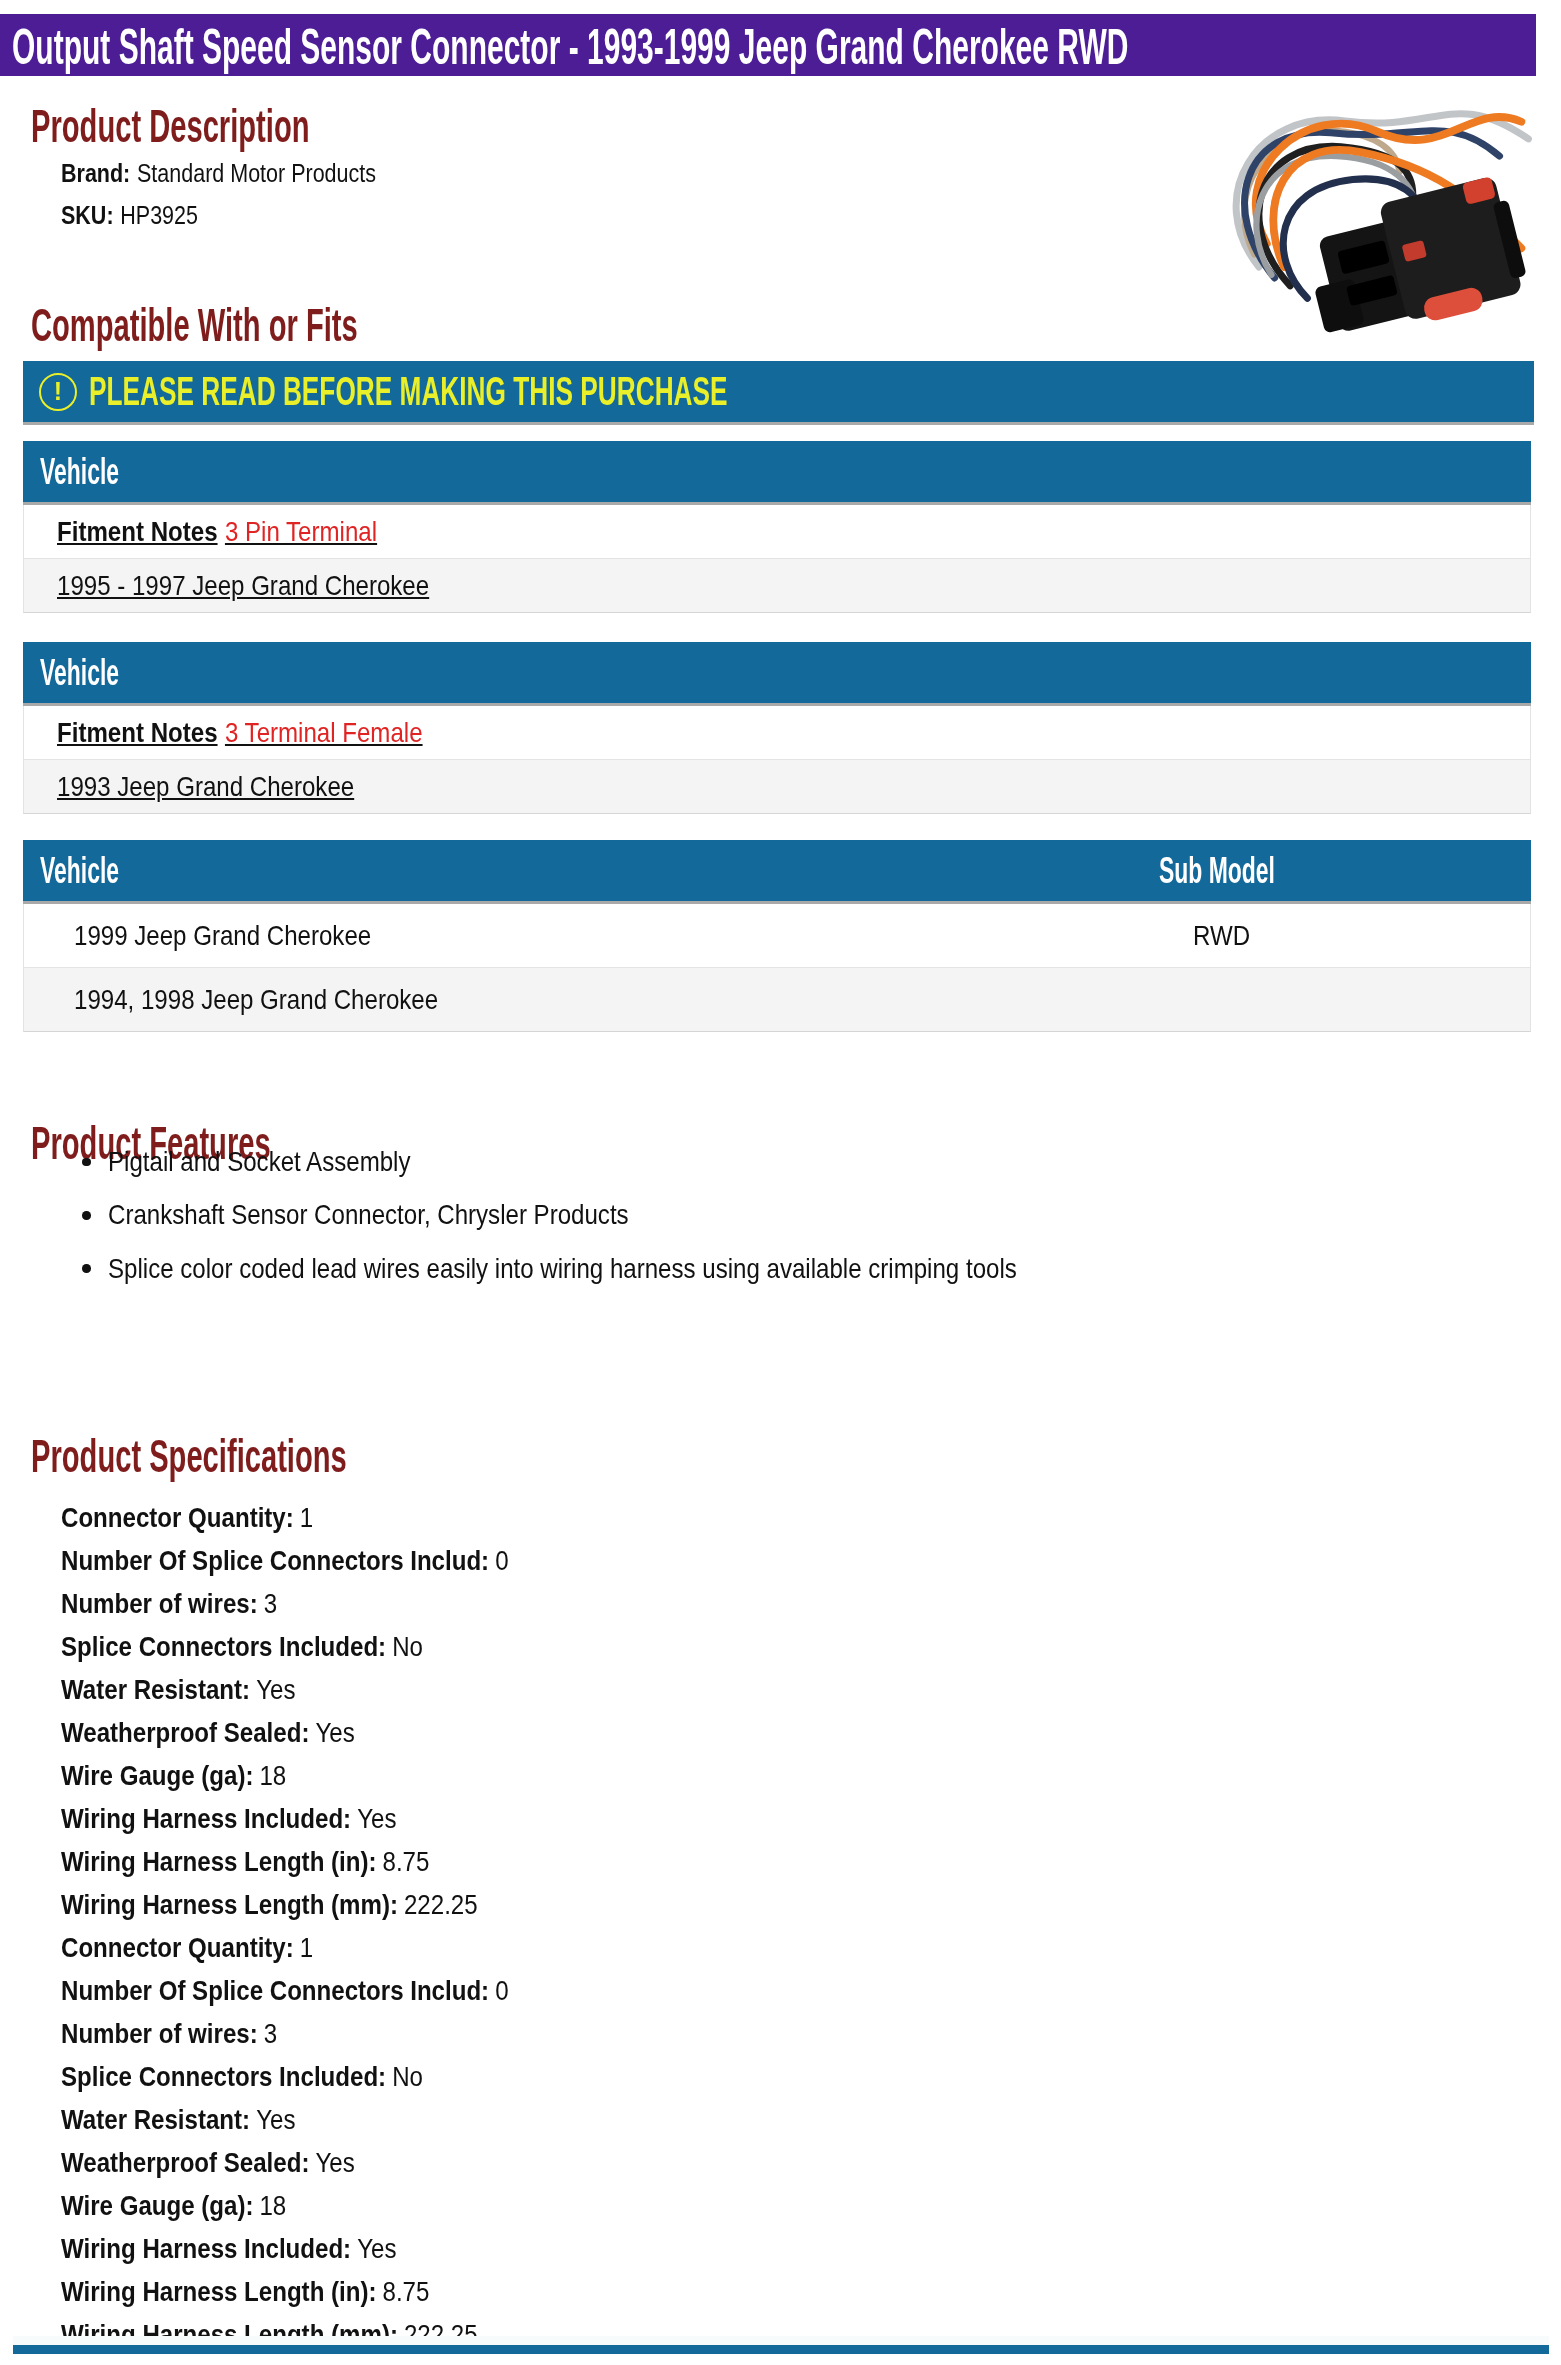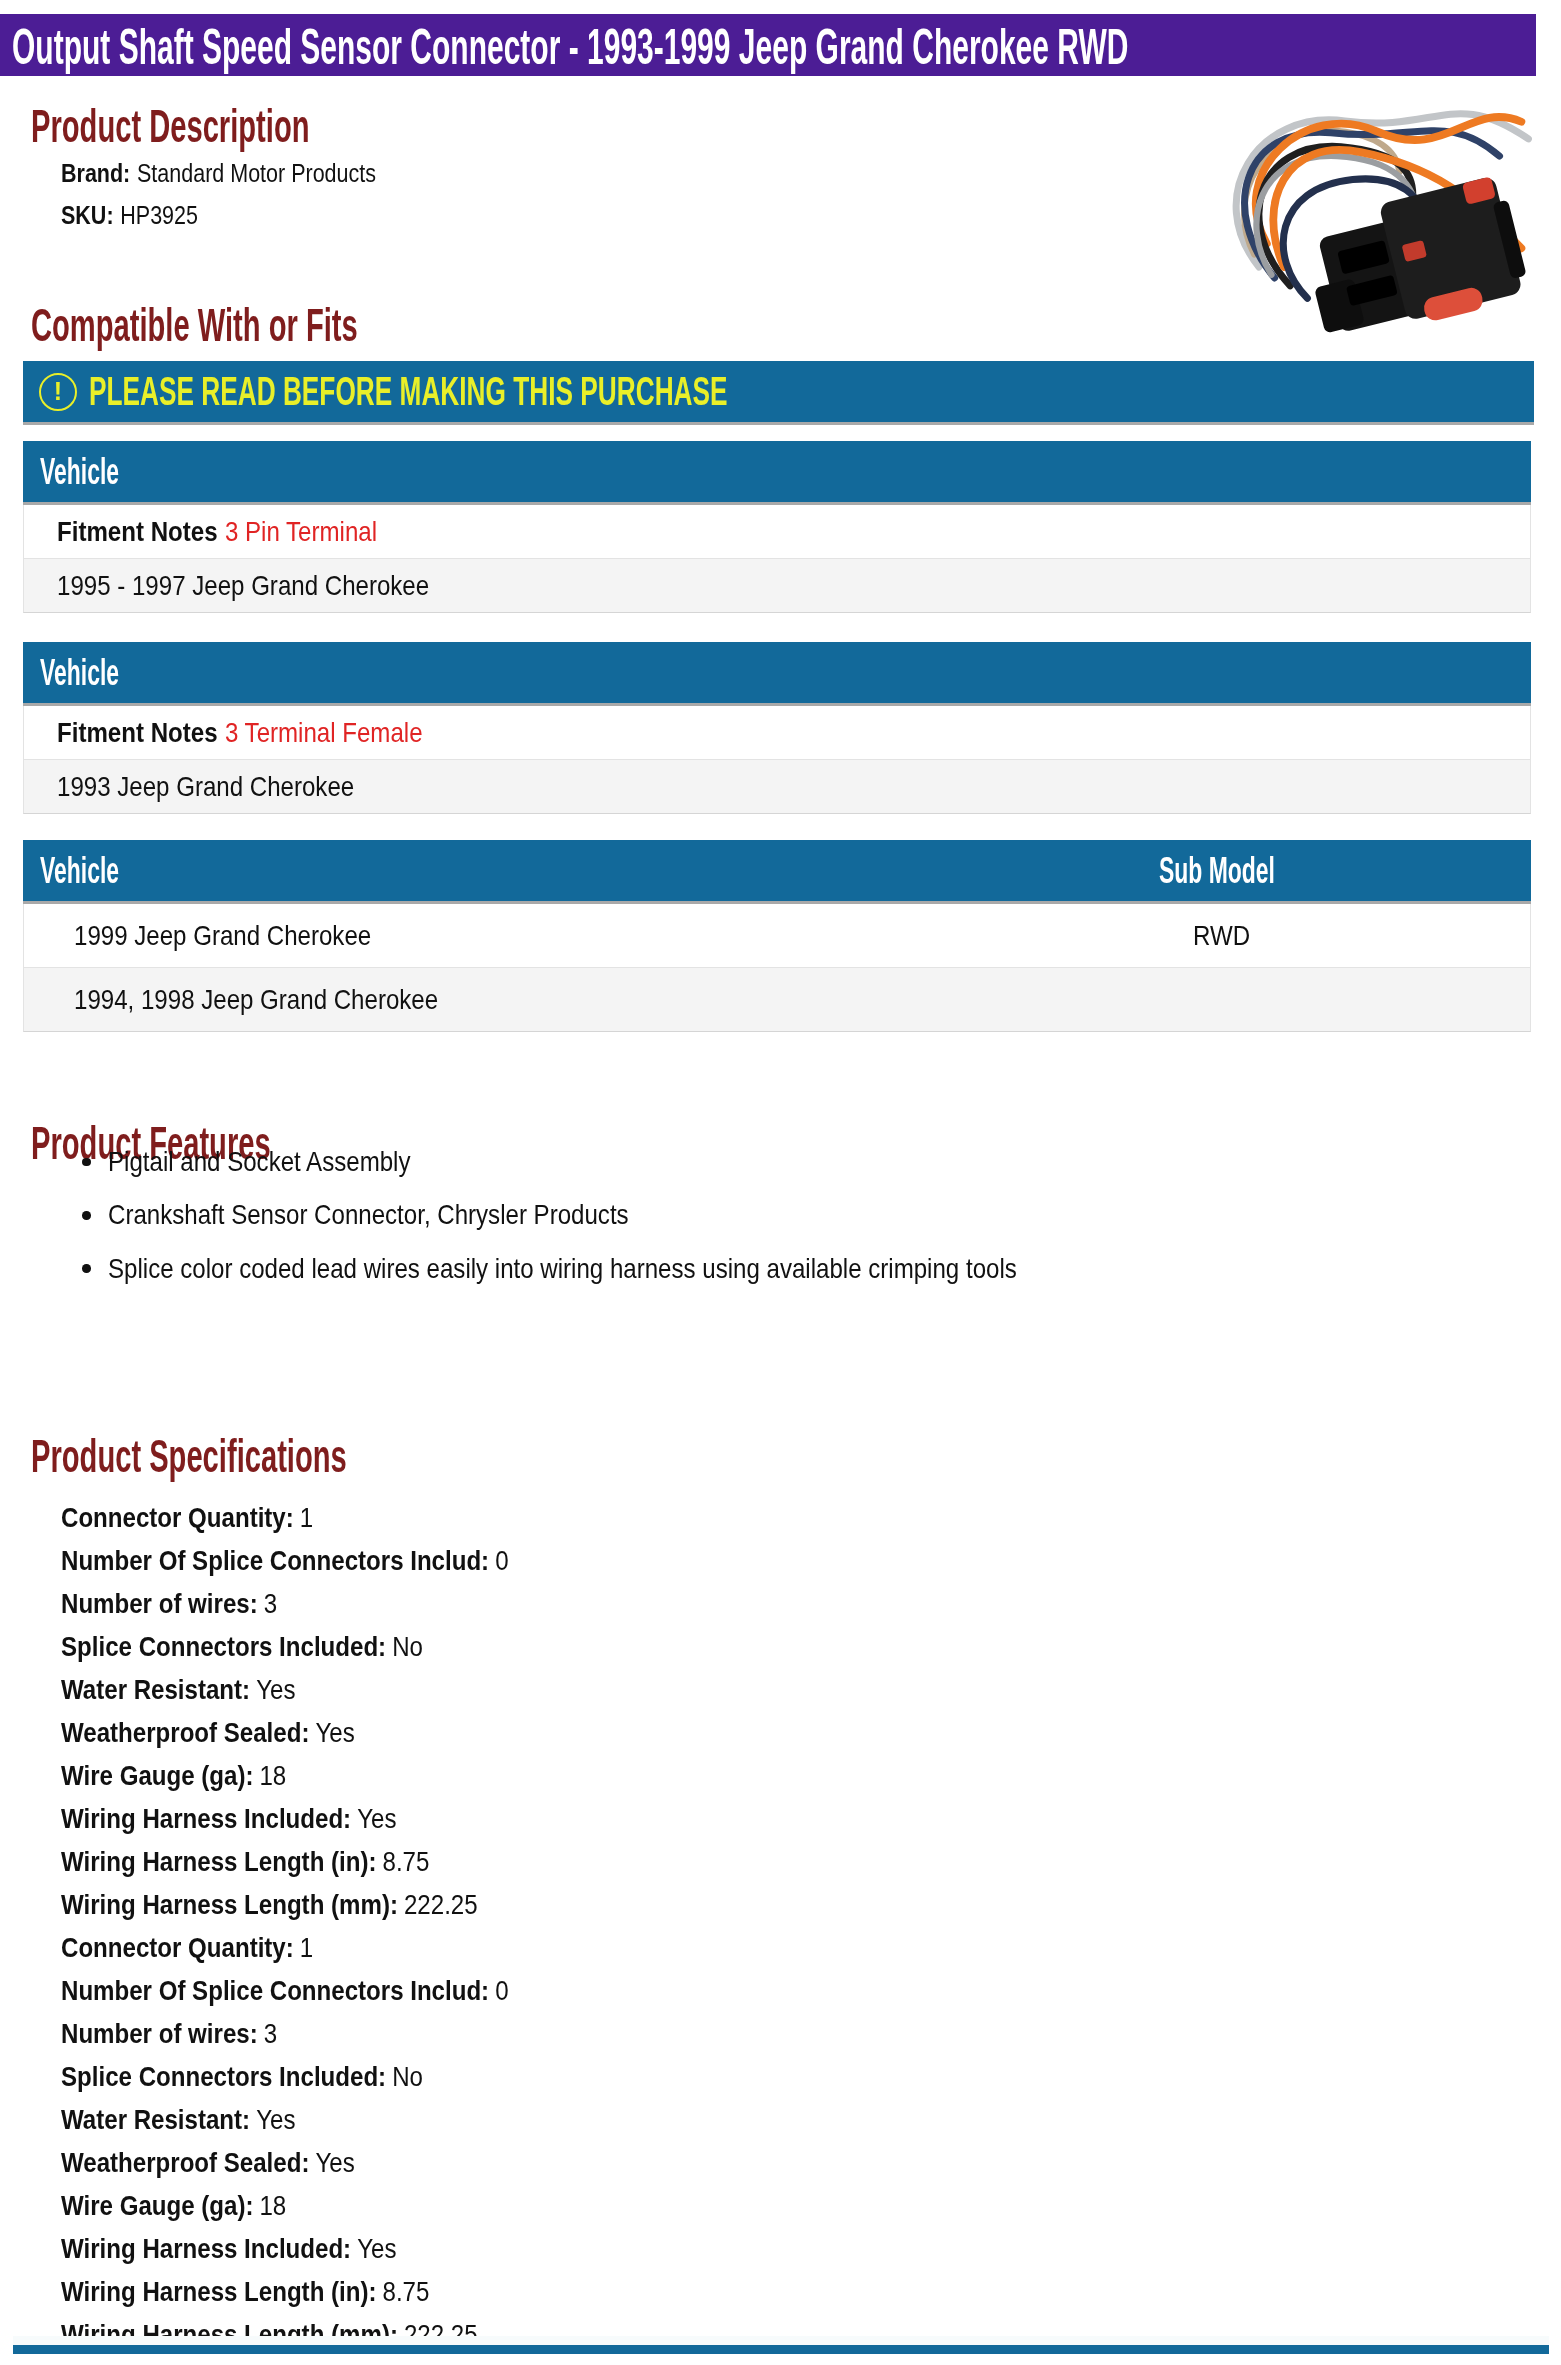--- a/index.html
+++ b/index.html
@@ -24,21 +24,21 @@
 
   
   .warn-bar { position:absolute; left:23.4px; top:361px; width:1511px; height:61px; background:#12699a; border-bottom:3.9px solid #a9a9a9; display:flex; align-items:center; }
   .warn-icon { width:34px; height:34px; margin-left:15.6px; border:2.3px solid #e9ef29; border-radius:50%; display:flex; align-items:center; justify-content:center; color:#e9ef29; font-size:25px; font-weight:bold; flex:0 0 auto; }
   .warn-text { color:#e9ef29; font-size:41px; font-weight:bold; margin-left:12.5px; }
 
   
   .vtable { position:absolute; left:23.4px; width:1508px; }
   .vhead { background:#12699a; height:61px; border-bottom:3.9px solid #a9a9a9; display:flex; align-items:center; color:#ffffff; }
   .hcell { font-size:37px; font-weight:bold; }
-  .pad { padding-left:17px; }
+  .pad { padding-left:17px;text-decoration:underline; }
   .vrow { height:53px; display:flex; align-items:center; background:#ffffff; border:0.8px solid #e3e3e3; border-top:none; font-size:28px;padding-left:33px; }
   .vrow.alt { background:#f4f4f4; border-bottom:1.6px solid #d5d5d5; }
   .vrow b { font-weight:bold; }
   .red { color:#e02424; margin-left:8.6px; }
   .c1 { width:1099px; flex:0 0 auto; }
   .c2 { flex:1;margin-left:20px; }
   .vrow3 { height:63px; }
 
   
   .features { position:absolute; left:66px; top:1131px; list-style:none; margin:16px; padding:0; }

